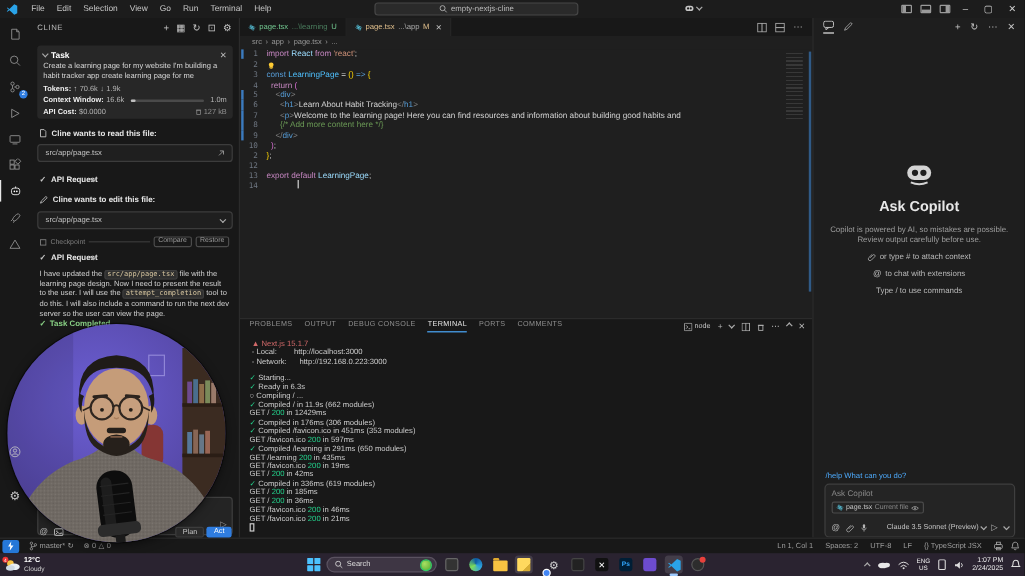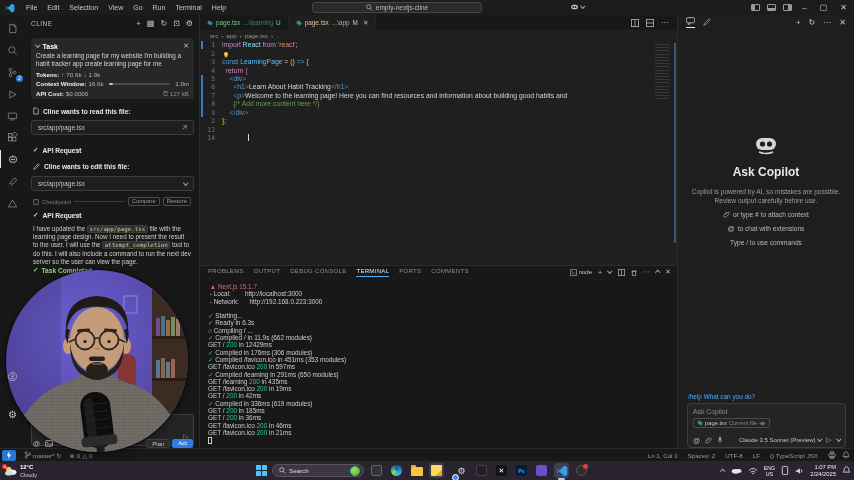--- a/index.html
+++ b/index.html
@@ -477,27 +477,37 @@
               <span class="ln">8</span>
               <span class="ct"><span class="tk-p">      </span><span class="tk-c">{/* Add more content here */}</span></span>
             </div>
             <div class="cl">
               <span class="gut mod"></span>
               <span class="ln">9</span>
               <span class="ct"><span class="tk-p">    </span><span class="tk-a">&lt;/</span><span class="tk-t">div</span><span class="tk-a">&gt;</span></span>
             </div>
             <div class="cl">
               <span class="gut"></span>
+              <span class="ln">10</span>
+              <span class="ct"><span class="tk-p">  </span><span class="tk-m">)</span><span class="tk-p">;</span></span>
+            </div>
+            <div class="cl">
+              <span class="gut"></span>
               <span class="ln">2</span>
               <span class="ct"><span class="tk-y">}</span><span class="tk-p">;</span></span>
             </div>
             <div class="cl">
               <span class="gut"></span>
               <span class="ln">12</span>
               <span class="ct"></span>
+            </div>
+            <div class="cl">
+              <span class="gut"></span>
+              <span class="ln">13</span>
+              <span class="ct"><span class="tk-k">export default </span><span class="tk-v">LearningPage</span><span class="tk-p">;</span></span>
             </div>
             <div class="cl">
               <span class="gut"></span>
               <span class="ln">14</span>
               <span class="ct"><span class="tk-cursor"></span></span>
             </div>
           </div>
         <div class="minimap"></div>
         <div class="ruler"></div>
       </div>

